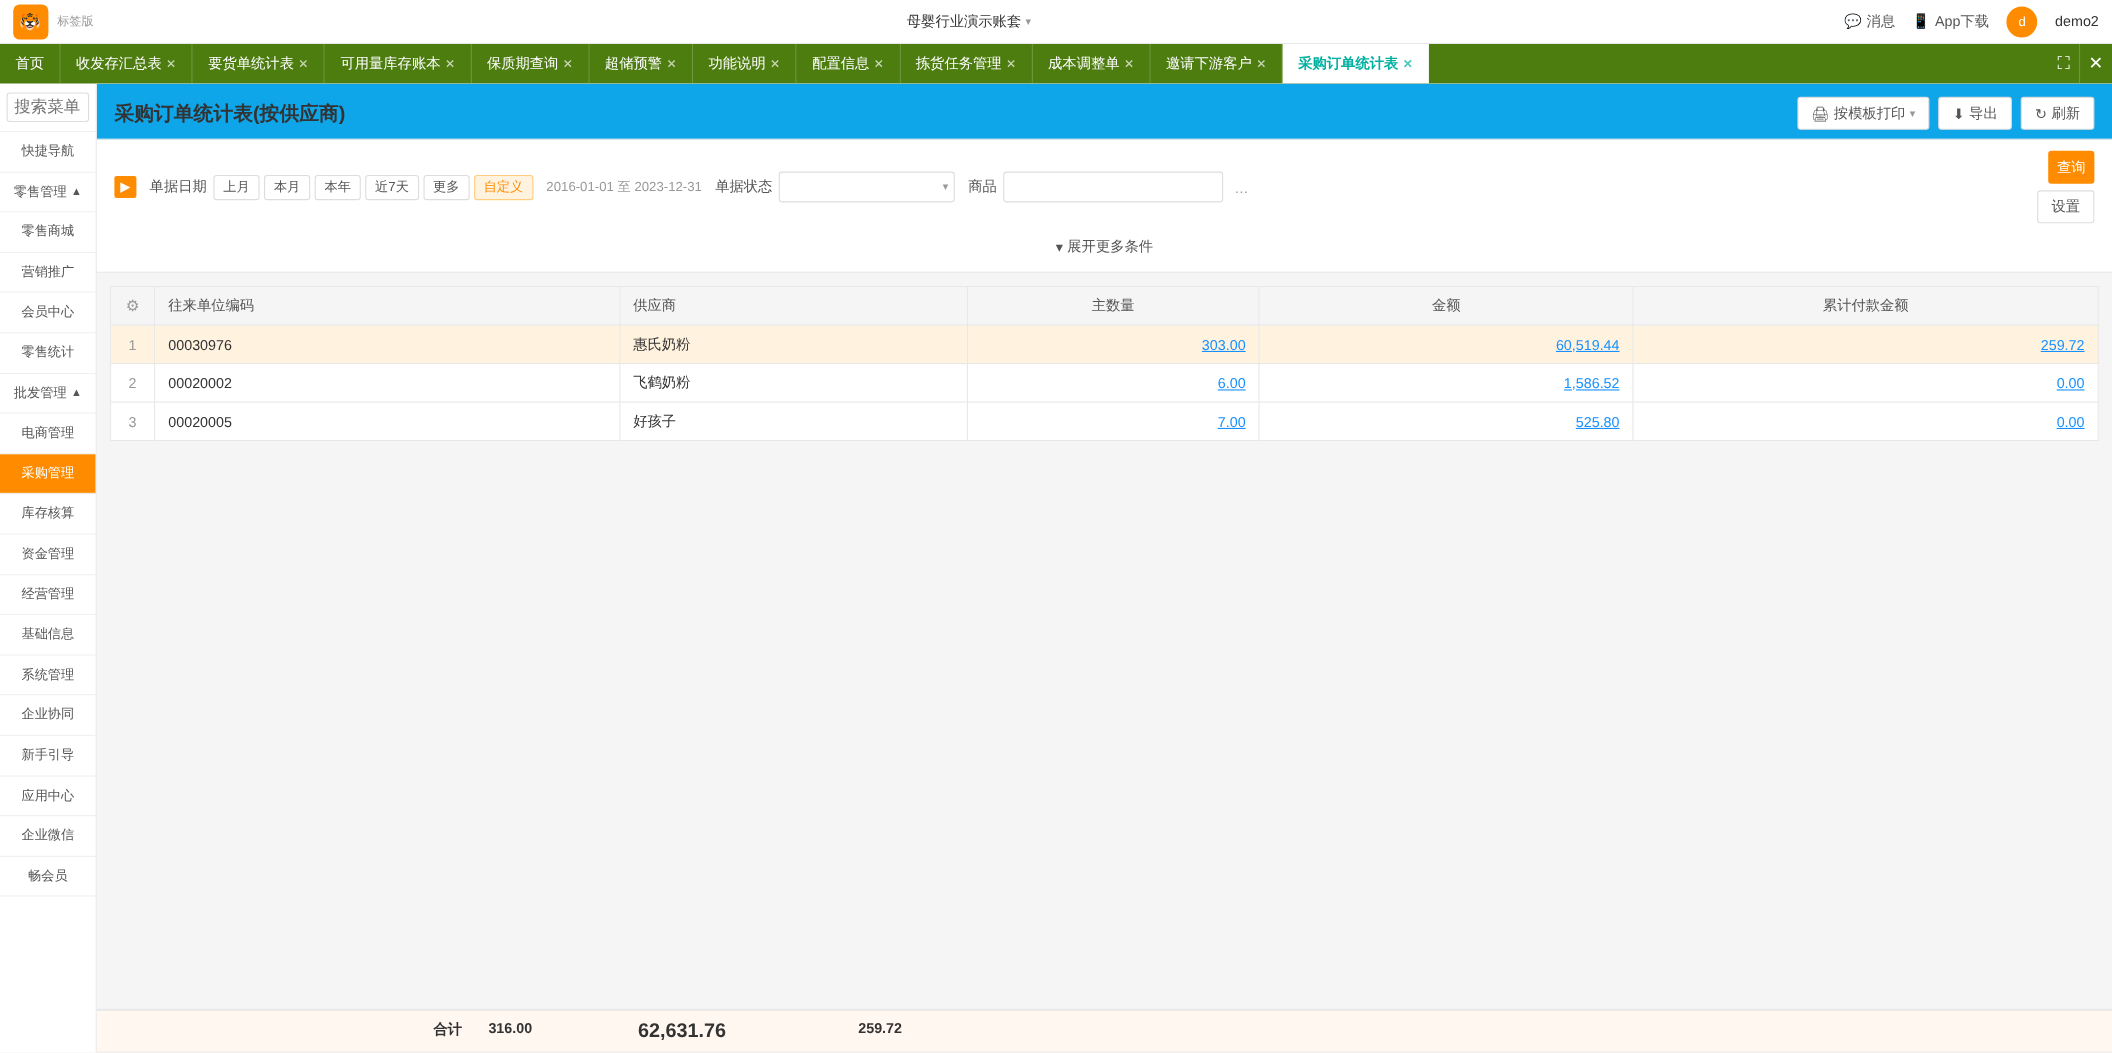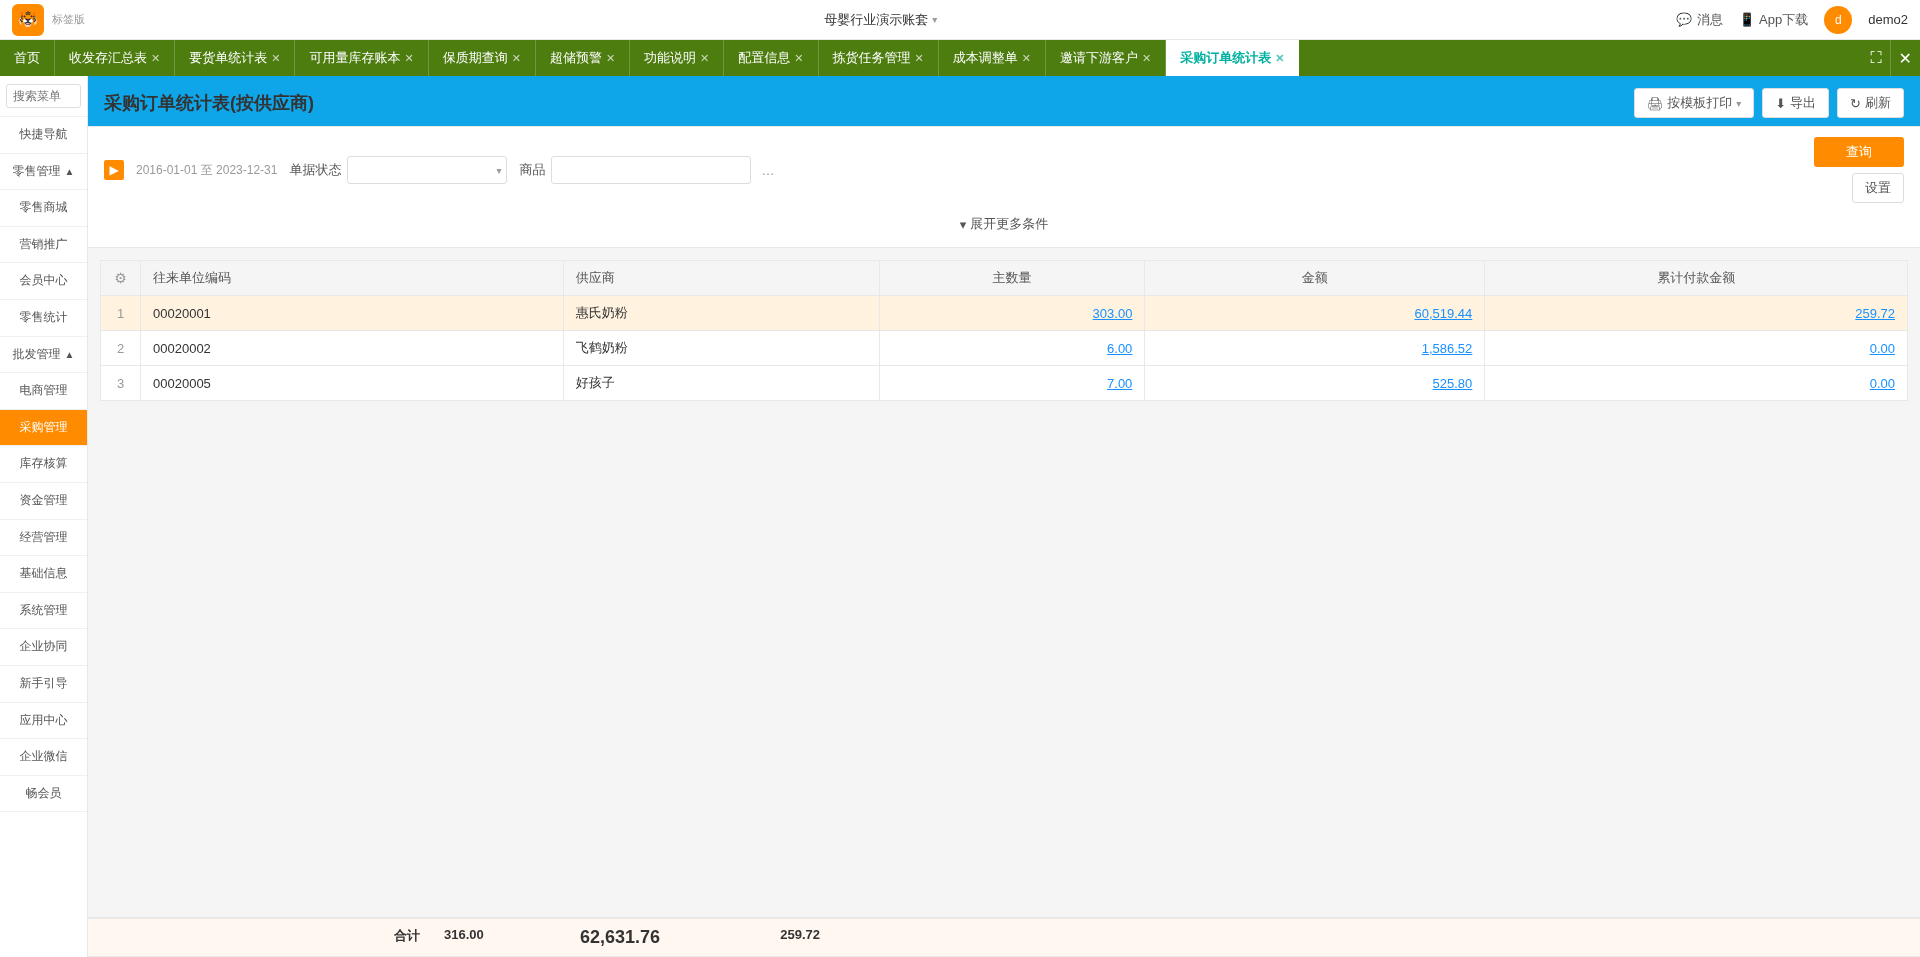--- a/index.html
+++ b/index.html
@@ -74,21 +74,21 @@
       font-size: 12px;
       color: #555;
       cursor: pointer;
       border-bottom: 1px solid #f0f0f0;
       line-height: 1.3;
     }
     .sidebar-item.active { background: #ff8c00; color: #fff; }
     .sidebar-item-group { display: flex; align-items: center; justify-content: center; gap: 4px; }
     .sidebar-item-group .arrow { font-size: 10px; }
     .search-input-container { padding: 8px 6px; border-bottom: 1px solid #f0f0f0; }
-    .search-input-container input { width: 100%; border: 1px solid #ddd; border-radius: 3px; padding: 4px 6px; font-size: 12px; outline: none; }
+    .search-input-container input { width: 100%; border: 1px solid #ddd; border-radius: 3px; padding: 4px 6px; font-size: 15px; outline: none; }
 
     
     .content-area {
       flex: 1;
       display: flex;
       flex-direction: column;
       overflow: hidden;
       background: #f5f5f5;
     }
 
@@ -123,21 +123,21 @@
     .filter-date-options { display: flex; gap: 4px; align-items: center; }
     .date-option-btn { padding: 2px 8px; border: 1px solid #ddd; border-radius: 3px; font-size: 12px; cursor: pointer; background: #fff; color: #555; }
     .date-tag { padding: 2px 8px; border-radius: 3px; font-size: 12px; background: #fff3e0; color: #ff8c00; border: 1px solid #ffcc80; cursor: pointer; }
     .date-range { font-size: 12px; color: #999; }
     .filter-select { height: 28px; border: 1px solid #ddd; border-radius: 3px; padding: 0 24px 0 8px; font-size: 13px; min-width: 160px; background: #fff; cursor: pointer; color: #555; appearance: none; }
     .filter-select-wrap { position: relative; display: inline-flex; align-items: center; }
     .filter-select-wrap .dropdown-icon { position: absolute; right: 6px; color: #999; font-size: 10px; pointer-events: none; }
     .filter-text-input { height: 28px; border: 1px solid #ddd; border-radius: 3px; padding: 0 8px; font-size: 13px; min-width: 200px; outline: none; }
     .filter-more-btn { display: flex; align-items: center; gap: 4px; font-size: 13px; color: #555; cursor: pointer; padding: 4px 8px; }
     .filter-more-row { display: flex; justify-content: center; margin-top: 8px; }
-    .btn-query { background: #ff8c00; color: #fff; border: none; border-radius: 3px; padding: 6px 32px; font-size: 13px; cursor: pointer; }
+    .btn-query { background: #ff8c00; color: #fff; border: none; border-radius: 3px; padding: 6px 8px; font-size: 13px; cursor: pointer; }
     .btn-settings { background: #fff; color: #555; border: 1px solid #ddd; border-radius: 3px; padding: 5px 12px; font-size: 13px; cursor: pointer; }
     .filter-right-actions { margin-left: auto; display: flex; gap: 6px; flex-direction: column; align-items: flex-end; }
 
     
     .table-area {
       flex: 1;
       overflow-y: auto;
       padding: 12px;
     }
     .data-table { width: 100%; border-collapse: collapse; background: #fff; }
@@ -352,20 +352,31 @@
         <button class="btn-refresh">
           <span>↻</span>
           <span>刷新</span>
         </button>
       </div>
     </div>
 
     <div class="filter-area">
       <div class="filter-row">
         <div class="filter-toggle-btn">▶</div>
+        <div class="filter-item">
+          <span class="filter-label">单据日期</span>
+          <div class="filter-date-options">
+            <button class="date-option-btn">上月</button>
+            <button class="date-option-btn">本月</button>
+            <button class="date-option-btn">本年</button>
+            <button class="date-option-btn">近7天</button>
+            <button class="date-option-btn">更多</button>
+            <span class="date-tag">自定义</span>
+          </div>
+        </div>
         <span class="date-range">2016-01-01 至 2023-12-31</span>
 
         <div class="filter-item">
           <span class="filter-label">单据状态</span>
           <div class="filter-select-wrap">
             <select class="filter-select">
               <option value=""></option>
             </select>
             <span class="dropdown-icon">▾</span>
           </div>
@@ -400,21 +411,21 @@
             <th>往来单位编码</th>
             <th>供应商</th>
             <th class="center">主数量</th>
             <th class="center">金额</th>
             <th class="center">累计付款金额</th>
           </tr>
         </thead>
         <tbody id="table-body">
         <tr class="row-highlight">
     <td class="seq-cell">1</td>
-    <td>00020001</td>
+    <td>00030976</td>
     <td>惠氏奶粉</td>
     <td class="number-cell">303.00</td>
     <td class="number-cell">60,519.44</td>
     <td class="number-cell">259.72</td>
   </tr>
             <tr>
     <td class="seq-cell">2</td>
     <td>00020002</td>
     <td>飞鹤奶粉</td>
     <td class="number-cell">6.00</td>

